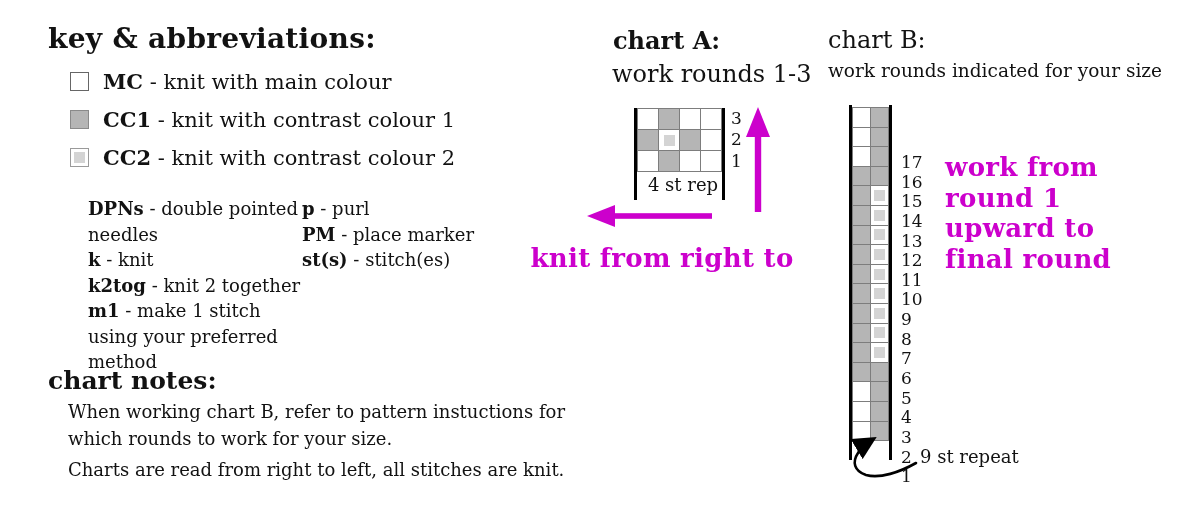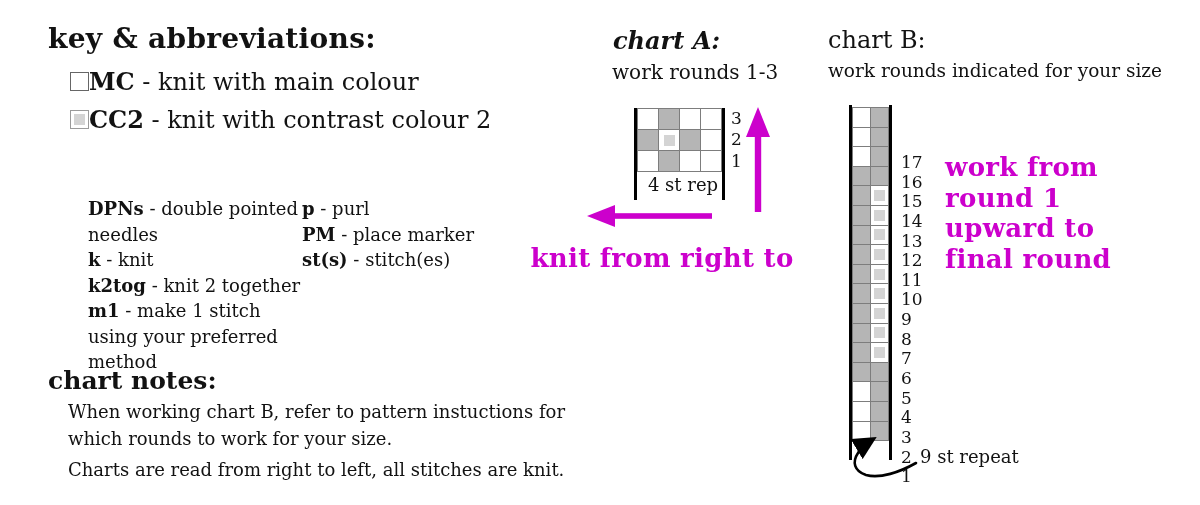--- a/index.html
+++ b/index.html
@@ -3,33 +3,33 @@
 <meta charset="utf-8">
 <style>
   html,body{margin:0;padding:0;background:#ffffff;}
   .page{
     position:relative;width:1200px;height:505px;background:#fff;overflow:hidden;
     font-family:"DejaVu Serif","Liberation Serif",serif;color:#121212;
   }
   
   .h-main{position:absolute;left:48px;top:22px;margin:0;font-size:28px;font-weight:bold;letter-spacing:.3px;}
   .h-notes{position:absolute;left:48px;top:366px;margin:0;font-size:25px;font-weight:bold;}
-  .h-chartA{position:absolute;left:613px;top:26px;margin:0;font-size:24px;font-weight:bold;font-style:italic;}
+  .h-chartA{position:absolute;left:613px;top:26px;margin:0;font-size:24px;font-weight:bold;}
   .h-chartB{position:absolute;left:828px;top:26px;margin:0;font-size:24px;font-weight:normal;}
-  .sub-a{position:absolute;left:612px;top:60px;font-size:20px;}
+  .sub-a{position:absolute;left:612px;top:60px;font-size:24px;}
   .sub-b{position:absolute;left:828px;top:60px;font-size:18.5px;}
   
   .key-list{position:absolute;left:70px;top:71px;}
   .key-item{display:flex;align-items:center;height:21px;margin-bottom:17px;}
   .sym{width:19px;height:19px;box-sizing:border-box;display:flex;align-items:center;justify-content:center;flex:0 0 auto;}
   .sym-mc{background:#fff;border:1.6px solid #666;}
   .sym-cc1{background:var(--cc1,#b5b5b5);border:1px solid #8a8a8a;}
   .sym-cc2{background:#fff;border:1px solid #9a9a9a;}
   .sym-inner,.cc2-dot{width:11px;height:11px;background:var(--cc2_inner,#d4d4d4);display:block;}
-  .key-text{font-size:24px;white-space:nowrap;}
+  .key-text{margin-left:14px;font-size:21px;white-space:nowrap;}
   
   .abbr-col{position:absolute;top:196px;font-size:18px;line-height:25.5px;}
   .abbr-col p{margin:0;}
   .c1{left:88px;width:220px;}
   .c2{left:302px;width:180px;}
   
   .notes{position:absolute;left:68px;top:398px;width:530px;font-size:18px;line-height:27px;}
   .notes p{margin:0 0 4px 0;}
   
   .chart-wrap{position:absolute;}
@@ -70,20 +70,24 @@
 
 <div class="page">
 
   <h1 class="h-main">key &amp; abbreviations:</h1>
   <div id="key-list" class="key-list">
       <div class="key-item">
         <span class="sym sym-mc"></span>
         <span class="key-text"><b>MC</b> - knit with main colour</span>
       </div>
       <div class="key-item">
+        <span class="sym sym-cc1"></span>
+        <span class="key-text"><b>CC1</b> - knit with contrast colour 1</span>
+      </div>
+      <div class="key-item">
         <span class="sym sym-cc2">
           <span class="sym-inner"></span>
         </span>
         <span class="key-text"><b>CC2</b> - knit with contrast colour 2</span>
       </div>
     </div>
   <div id="abbr-col1" class="abbr-col c1">
       <p><b>DPNs</b> - double pointed needles</p>
       <p><b>k</b> - knit</p>
       <p><b>k2tog</b> - knit 2 together</p>

